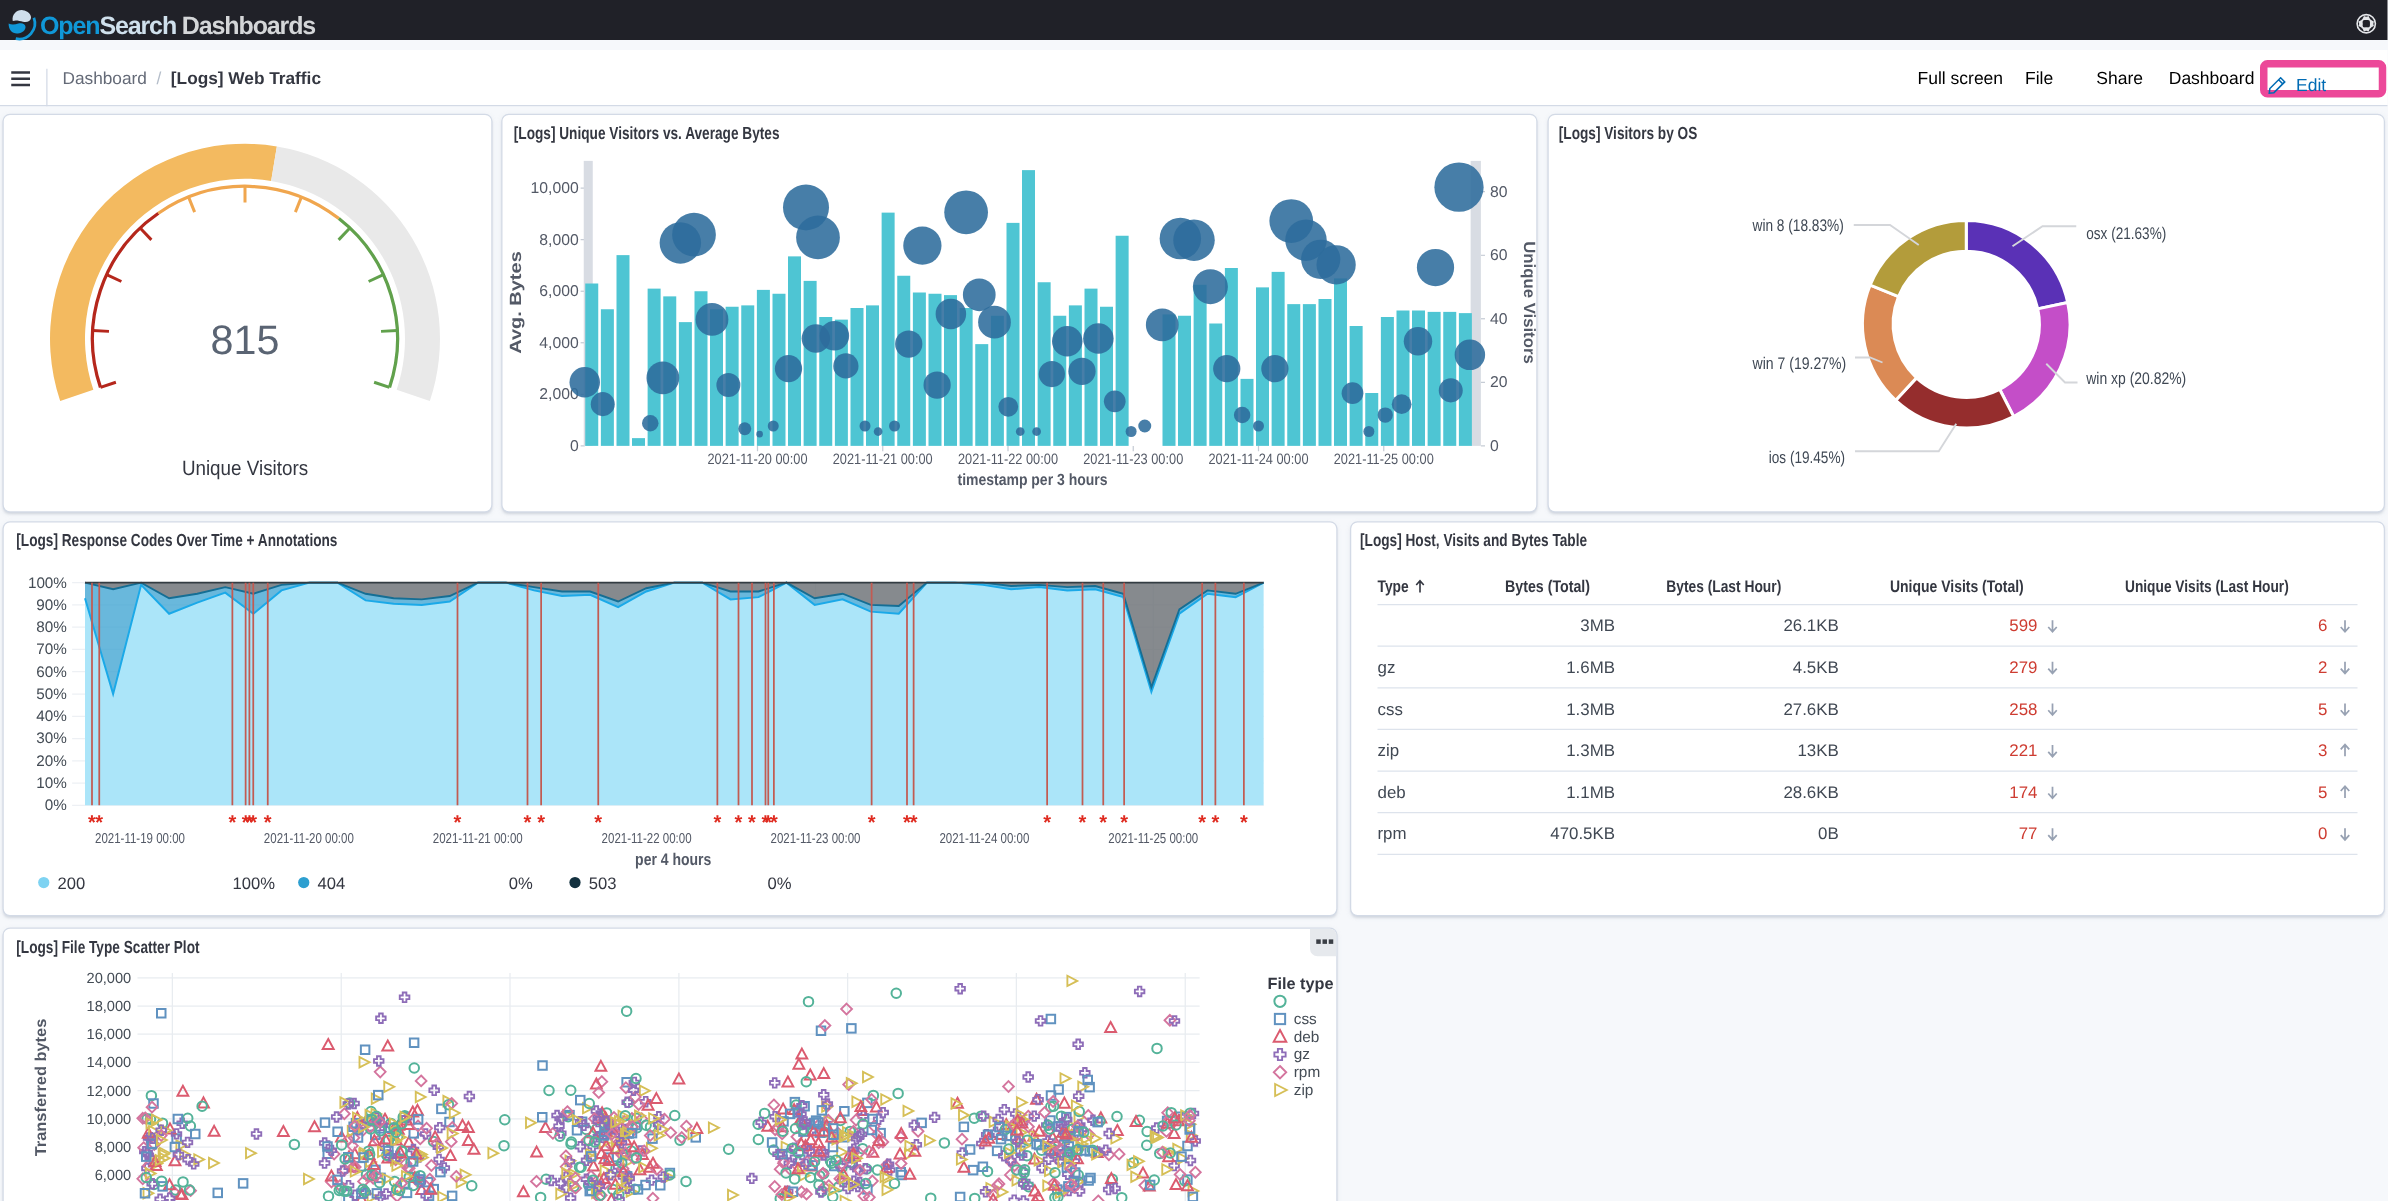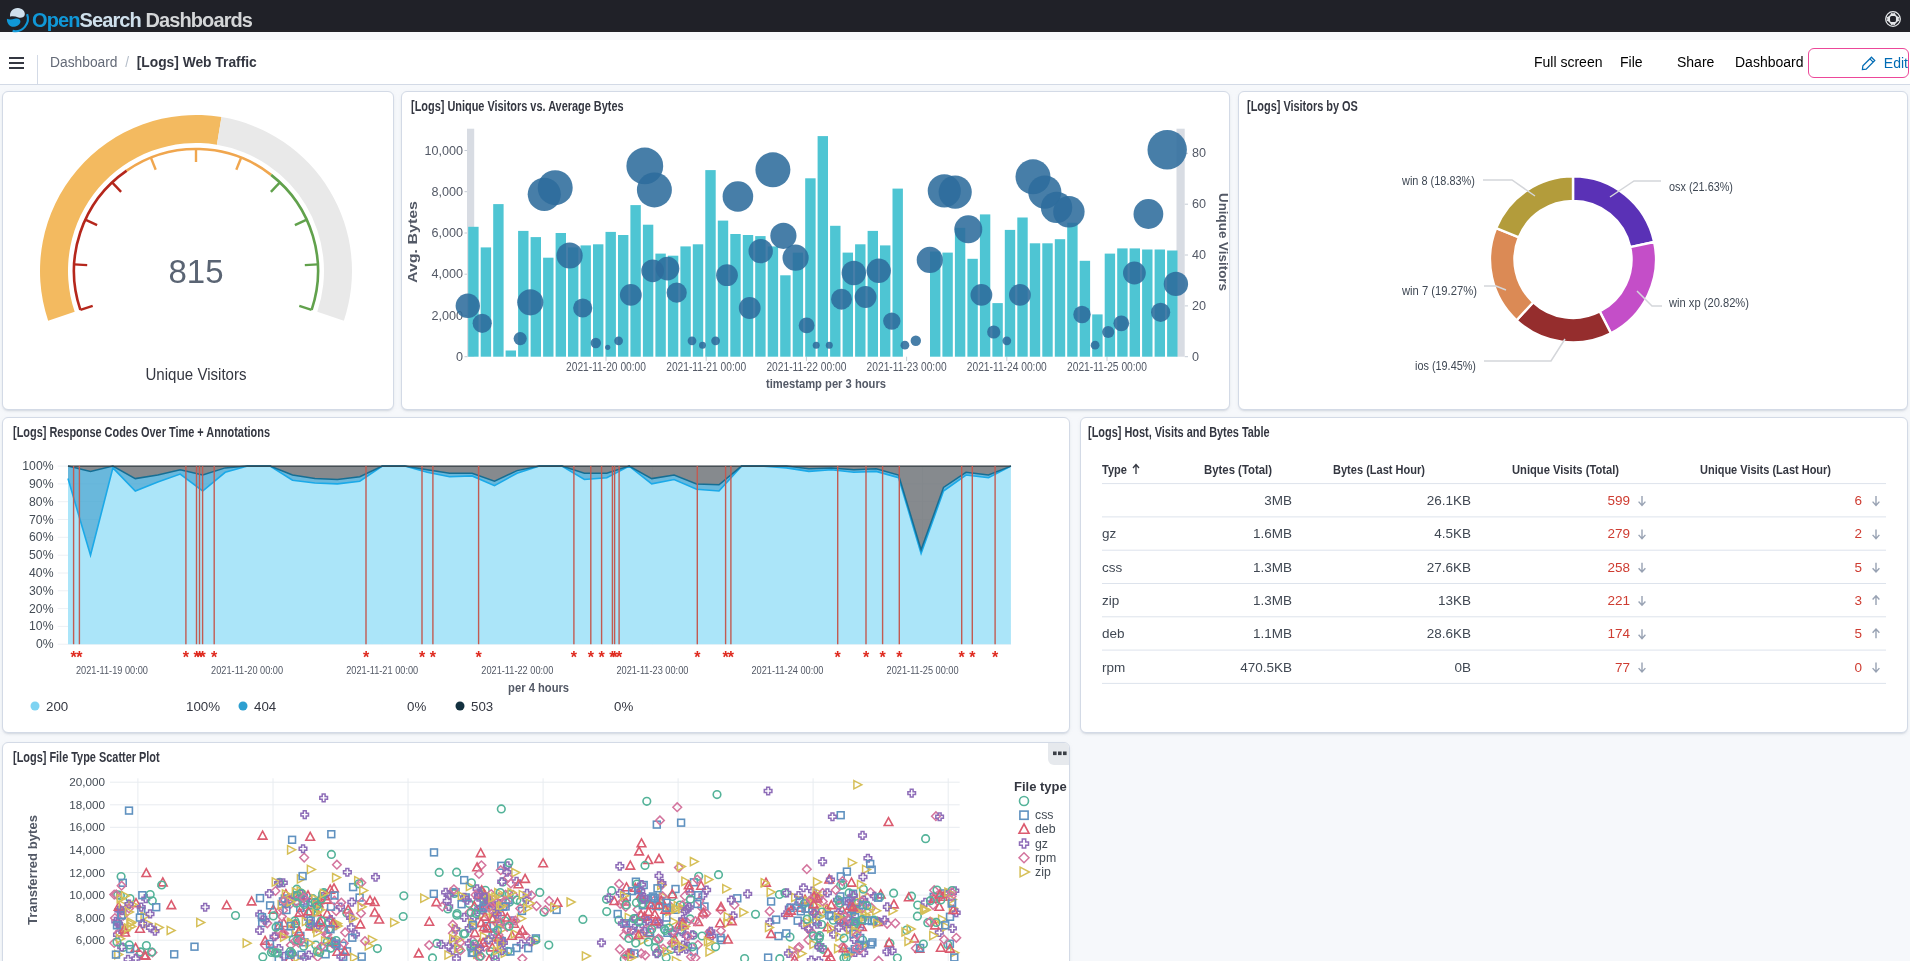--- a/index.html
+++ b/index.html
@@ -33,21 +33,21 @@
   <div style="height:2px;background:#343741"></div>
   <div style="height:2px;background:#343741;margin-top:3px"></div>
   <div style="height:2px;background:#343741;margin-top:3px"></div>
  </div>
  <div style="position:absolute;left:37px;top:15px;height:30px;border-left:1px solid #d3dae6"></div>
  <div style="position:absolute;left:50px;top:0;height:45px;line-height:45px;font-size:13.8px;color:#646a77">Dashboard&nbsp;&nbsp;<span style="color:#b4bdc9">/</span>&nbsp;&nbsp;<span style="color:#343741;font-weight:bold">[Logs] Web Traffic</span></div>
  <div class="navlink" style="left:1534px">Full screen</div>
  <div class="navlink" style="left:1620px">File</div>
  <div class="navlink" style="left:1677px">Share</div>
  <div class="navlink" style="left:1735px">Dashboard</div>
- <div style="position:absolute;left:1808px;top:8px;width:101px;height:30px;border:1px solid #ec4899;border-radius:6px;color:#006bb4;font-size:14px;font-weight:500;text-align:right;line-height:28px">
+ <div style="position:absolute;left:1808px;top:8px;width:101px;height:30px;border:6px solid #ec4899;border-radius:6px;color:#006bb4;font-size:14px;font-weight:500;text-align:left;line-height:28px">
  <svg width="15" height="15" viewBox="0 0 16 16" style="position:relative;top:3px;left:0">
         <path d="M11.2 1.3 L14.7 4.8 L5.5 14 L1.5 14.5 L2 10.5 Z M9.5 3 L13 6.5" fill="none" stroke="#006bb4" stroke-width="1.3"></path>
       </svg>
  &nbsp;Edit</div>
 </div>
 
 <div class="panel" style="left:2px;top:91px;width:392px;height:319px"></div>
 <svg style="left:2px;top:91px" width="392" height="319" viewBox="2 91 392 319">
     <path d="M48.15 320.76 A156 156 0 0 1 221.49 117.10 L216.92 144.72 A128 128 0 0 0 74.69 311.83 Z" fill="#f3ba60"></path>
     <path d="M221.49 117.10 A156 156 0 0 1 343.85 320.76 L317.31 311.83 A128 128 0 0 0 216.92 144.72 Z" fill="#e9e9e9"></path>

